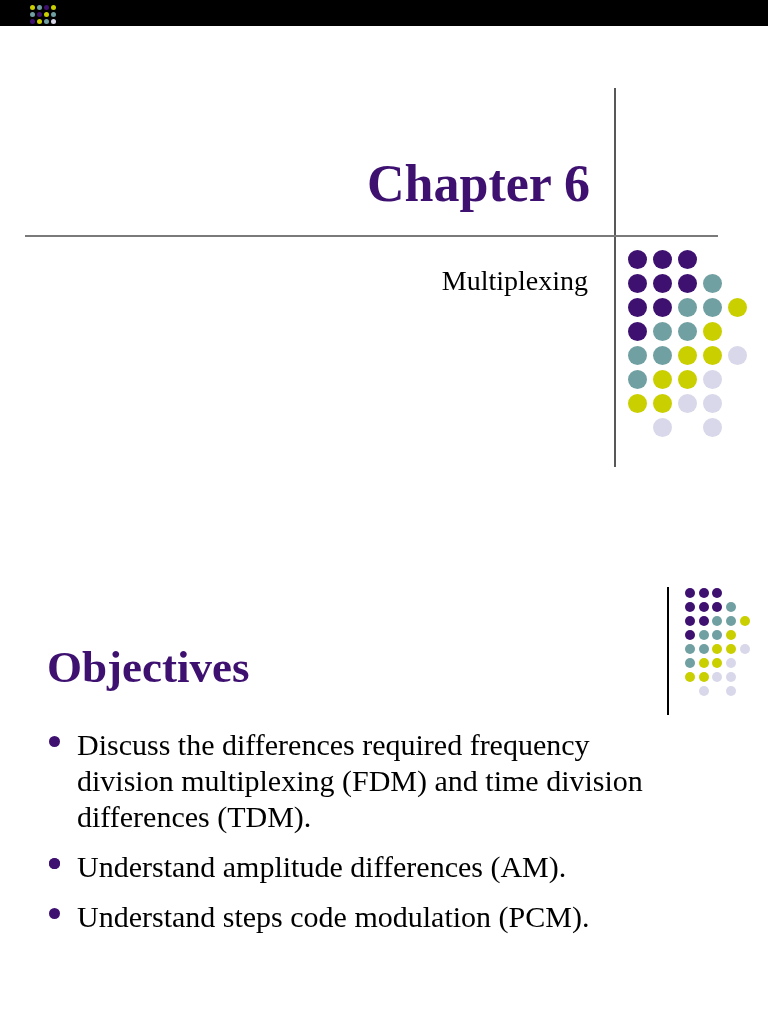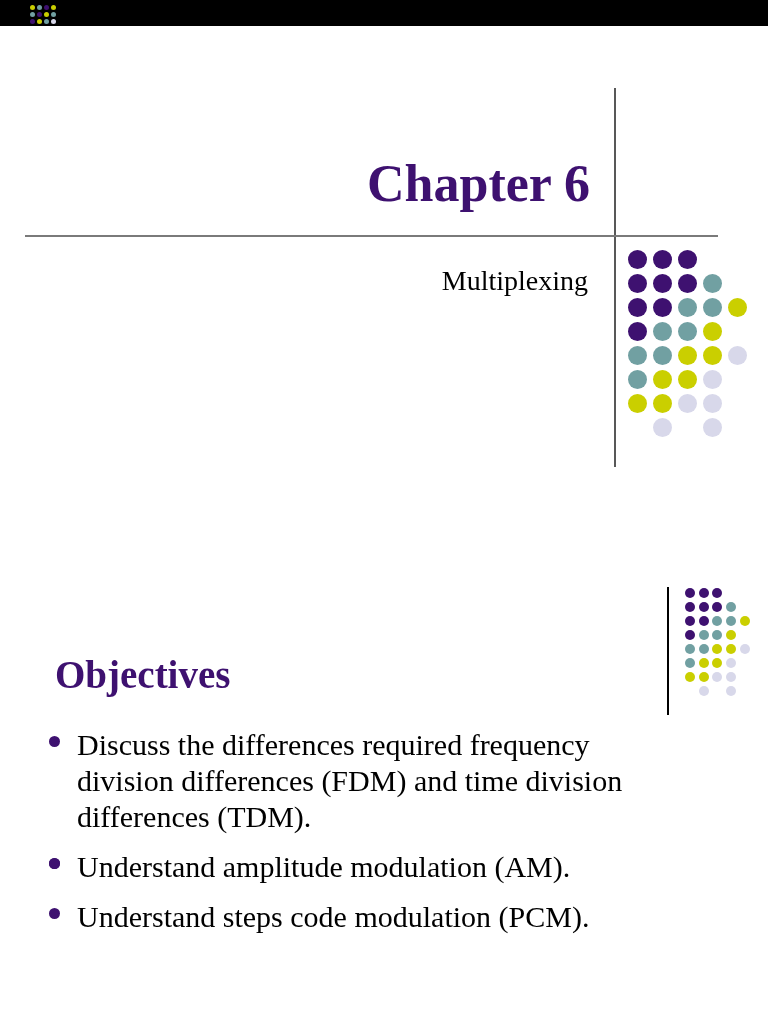--- a/index.html
+++ b/index.html
@@ -63,22 +63,22 @@
   
   .vline2 {
     position: absolute;
     left: 667px; top: 587px;
     width: 2px; height: 128px;
     background: #000000;
   }
   .objectives-title {
     position: absolute;
     left: 47px; top: 642px;
-    margin: 8px;
-    font-size: 39px;
+    margin: 0;
+    font-size: 45px;
     font-weight: bold;
     line-height: 50px;
     color: #3e1170;
     white-space: nowrap;
   }
   .objectives-list {
     position: absolute;
     left: 77px; top: 727px;
     width: 665px;
     margin: 0; padding: 0;
@@ -198,29 +198,29 @@
         <div class="dot" style="width: 10px; height: 10px; left: 712.4px; top: 672px; background: rgb(216, 216, 234);"></div>
         <div class="dot" style="width: 10px; height: 10px; left: 726.1px; top: 672px; background: rgb(216, 216, 234);"></div>
         <div class="dot" style="width: 10px; height: 10px; left: 698.7px; top: 686px; background: rgb(216, 216, 234);"></div>
         <div class="dot" style="width: 10px; height: 10px; left: 726.1px; top: 686px; background: rgb(216, 216, 234);"></div>
       </div>
     <h2 class="objectives-title">Objectives</h2>
     <ul class="objectives-list" id="objectives-list">
         <li class="bullet-item">
           <span class="bullet-marker"></span>
           <div class="bullet-line">Discuss the differences required frequency</div>
-          <div class="bullet-line">division differences (FDM) and time division</div>
+          <div class="bullet-line">division multiplexing (FDM) and time division</div>
           <div class="bullet-line">differences (TDM).</div>
         </li>
         <li class="bullet-item">
           <span class="bullet-marker"></span>
         </li>
         <li class="bullet-item">
           <span class="bullet-marker"></span>
-          <div class="bullet-line">Understand amplitude modulation (AM).</div>
+          <div class="bullet-line">Understand amplitude differences (AM).</div>
         </li>
         <li class="bullet-item">
           <span class="bullet-marker"></span>
           <div class="bullet-line">Understand steps code modulation (PCM).</div>
         </li>
       </ul>
   </section>
 
 </div>
 

